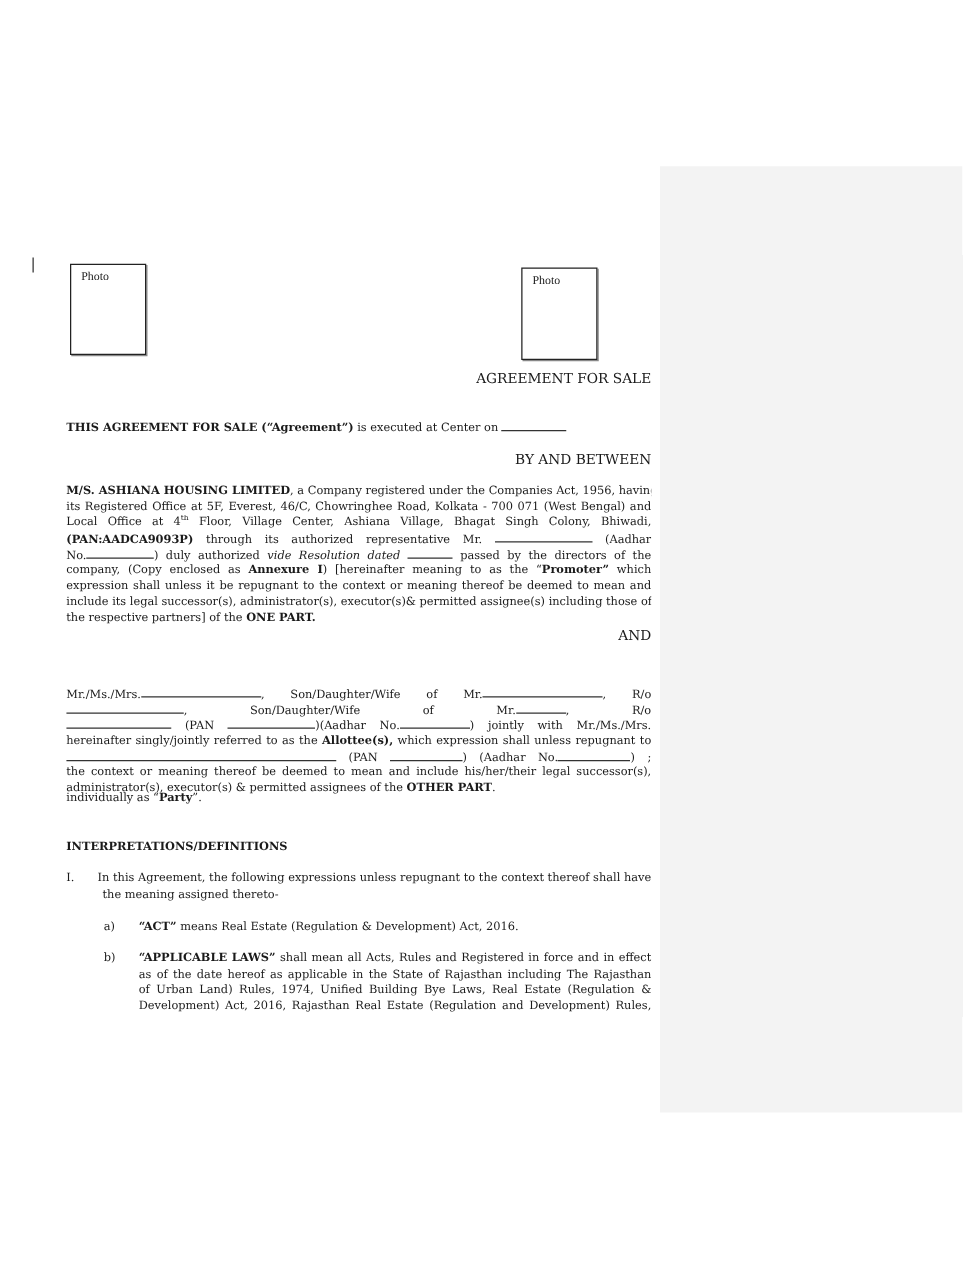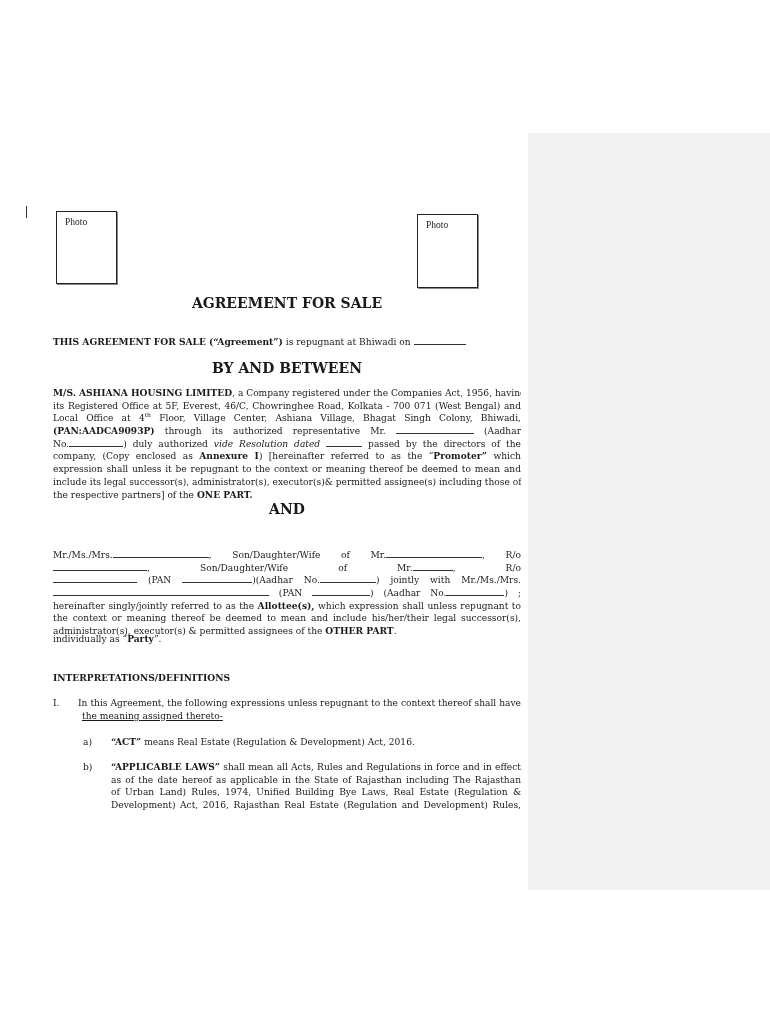--- a/index.html
+++ b/index.html
@@ -62,24 +62,24 @@
     width: 468px;
     font-size: 9.1px;
     line-height: 12.7px;
     text-align: justify;
     letter-spacing: 0;
   }
   .center {
     position: absolute;
     left: 53px;
     width: 468px;
-    text-align: center;
-    font-size: 14px;
-    line-height: 12.7px;
-    font-weight: bold;
+    text-align: right;
+    font-size: 11px;
+    line-height: 12.7px;
+    font-weight: normal;
   }
   .line {
     display: block;
     text-align: justify;
     text-align-last: justify;
     white-space: nowrap;
     height: 12.7px;
     overflow: hidden;
   }
   .line.last {
@@ -126,33 +126,33 @@
     <span>Photo</span>
   </div>
   <div class="photo-box photo-right">
     <span>Photo</span>
   </div>
 
   <div class="center" style="top:281px;">AGREEMENT FOR SALE</div>
 
   <div class="text" style="top:320px;">
     <span class="line last">
-      <b>THIS AGREEMENT FOR SALE (“Agreement”)</b><span> is repugnant at Bhiwadi on </span><span class="blank" style="width:52px;"></span>
+      <b>THIS AGREEMENT FOR SALE (“Agreement”)</b><span> is executed at Center on </span><span class="blank" style="width:52px;"></span>
     </span>
   </div>
 
   <div class="center" style="top:346px;">BY AND BETWEEN</div>
 
   <div class="text" style="top:371px;">
     <span class="line"><b>M/S. ASHIANA HOUSING LIMITED</b><span>, a Company registered under the Companies Act, 1956, having</span></span>
     <span class="line">its Registered Office at 5F, Everest, 46/C, Chowringhee Road, Kolkata - 700 071 (West Bengal) and</span>
     <span class="line"><span>Local  Office at 4</span><sup>th</sup><span> Floor, Village Center, Ashiana Village, Bhagat Singh Colony, Bhiwadi,</span></span>
     <span class="line"><b>(PAN:AADCA9093P)</b><span> through its authorized representative Mr. </span><span class="blank" style="width:78px;"></span><span> (Aadhar</span></span>
     <span class="line"><span>No.</span><span class="blank" style="width:54px;"></span><span>) duly authorized </span><i>vide Resolution dated</i> <span class="blank" style="width:36px;"></span><span> passed by the directors of the</span></span>
-    <span class="line"><span>company, (Copy enclosed as </span><b>Annexure I</b><span>) [hereinafter referred to as the “</span><b>Promoter”</b><span> which</span></span>
+    <span class="line"><span>company, (Copy enclosed as </span><b>Annexure I</b><span>) [hereinafter meaning to as the “</span><b>Promoter”</b><span> which</span></span>
     <span class="line">expression shall unless it be repugnant to the context or meaning thereof be deemed to mean and</span>
     <span class="line">include its legal successor(s), administrator(s), executor(s)&amp; permitted assignee(s) including those of</span>
     <span class="line last"><span>the respective partners] of the </span><b>ONE PART.</b></span>
   </div>
 
   <div class="center" style="top:487px;">AND</div>
 
   <div class="text" style="top:513px;margin-top:20px;">
     <span class="line">
       <span><span>Mr./Ms./Mrs.</span><span class="blank" style="width:96px;"></span><span>,</span></span>
@@ -167,53 +167,53 @@
       <span>of</span>
       <span><span>Mr.</span><span class="blank" style="width:40px;"></span><span>,</span></span>
       <span>R/o</span>
     </span>
     <span class="line">
       <span class="blank" style="width:84px;"></span>
       <span>(PAN</span>
       <span><span class="blank" style="width:70px;"></span><span>)(Aadhar No.</span><span class="blank" style="width:56px;"></span><span>)</span></span>
       <span>jointly with Mr./Ms./Mrs.</span>
     </span>
+    <span class="line"><span>hereinafter singly/jointly referred to as the </span><b>Allottee(s),</b><span> which expression shall unless repugnant to</span></span>
     <span class="line">
       <span class="blank" style="width:216px;"></span>
       <span>(PAN</span>
       <span><span class="blank" style="width:58px;"></span><span>) (Aadhar No.</span><span class="blank" style="width:58px;"></span><span>)</span></span>
       <span>;</span>
     </span>
-    <span class="line"><span>hereinafter singly/jointly referred to as the </span><b>Allottee(s),</b><span> which expression shall unless repugnant to</span></span>
     <span class="line">the context or meaning thereof be deemed to mean and include his/her/their legal successor(s),</span>
     <span class="line last"><span>administrator(s), executor(s) &amp; permitted assignees of the </span><b>OTHER PART</b><span>.</span></span>
   </div>
 
   <div class="text" style="top:617px;">
     <span class="line last"><span>individually as “</span><b>Party</b><span>”.</span></span>
   </div>
 
   <div class="text" style="top:656px; font-weight:bold;">
     <span class="line last">INTERPRETATIONS/DEFINITIONS</span>
   </div>
 
   <div class="list-marker" style="left:53px; top:681px;">I.</div>
   <div class="list-text" style="left:78px; top:681px; width:443px;">
     <span class="line">In this Agreement, the following expressions unless repugnant to the context thereof shall have</span>
-    <span class="line last" style="padding-left:4px;text-decoration:underline;">the meaning assigned thereto-</span>
+    <span class="line last" style="padding-left:4px;">the meaning assigned thereto-</span>
   </div>
 
   <div class="list-marker" style="left:83px; top:720px;">a)</div>
   <div class="list-text" style="left:111px; top:720px; width:410px;">
     <span class="line last"><b>“ACT”</b><span> means Real Estate (Regulation &amp; Development) Act, 2016.</span></span>
   </div>
 
   <div class="list-marker" style="left:83px; top:745px;">b)</div>
   <div class="list-text" style="left:111px; top:745px; width:410px;">
-    <span class="line"><b>“APPLICABLE LAWS”</b><span> shall mean all Acts, Rules and Regulations in force and in effect</span></span>
+    <span class="line"><b>“APPLICABLE LAWS”</b><span> shall mean all Acts, Rules and Registered in force and in effect</span></span>
     <span class="line">as of the date hereof as applicable in the State of Rajasthan including The Rajasthan</span>
     <span class="line">of Urban Land) Rules, 1974, Unified Building Bye Laws, Real Estate (Regulation &amp;</span>
     <span class="line">Development) Act, 2016, Rajasthan Real Estate (Regulation and Development) Rules,</span>
   </div>
 
 </div>
 
 <div class="comment-pane"></div>
 
 </body></html>

